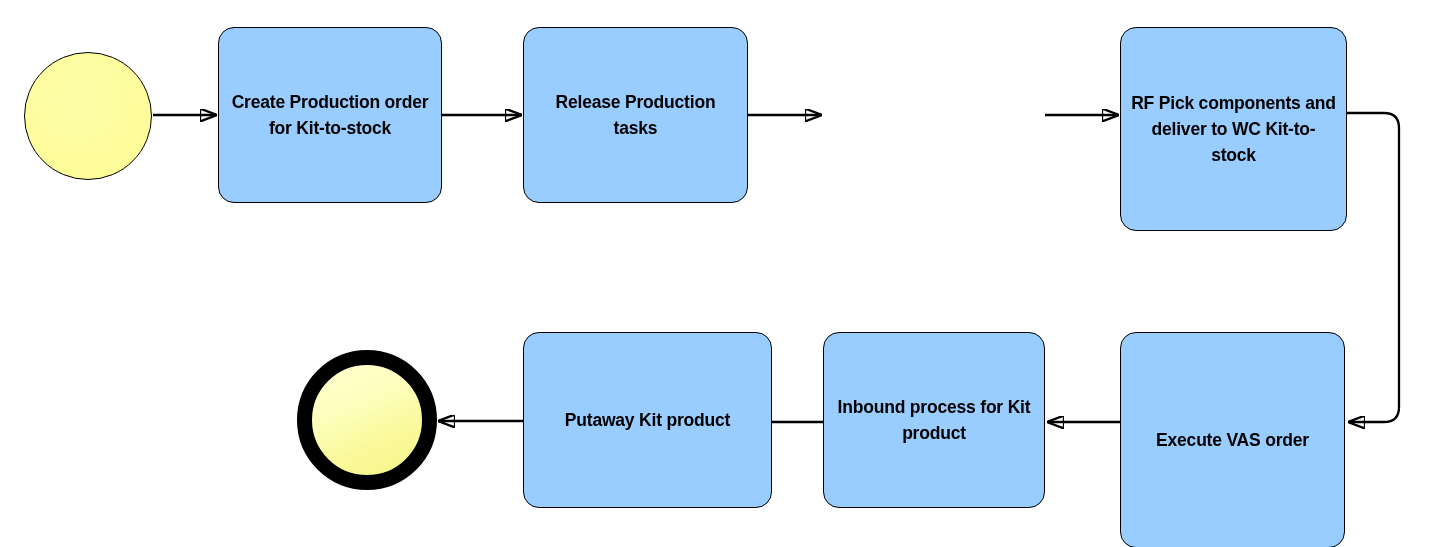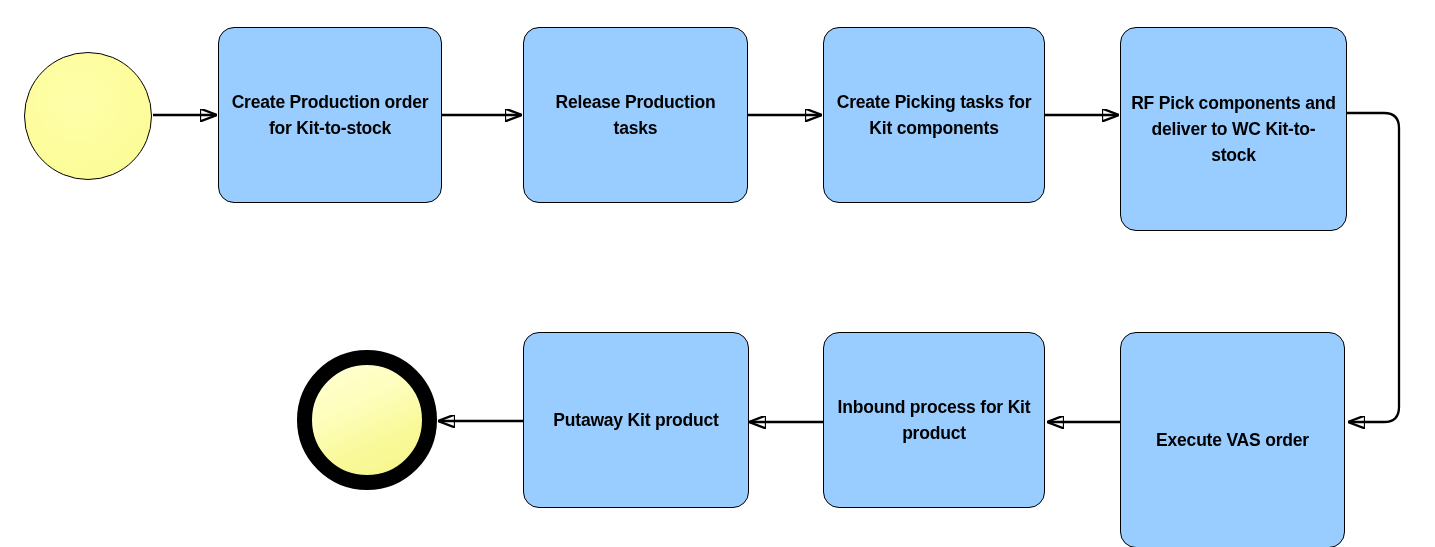--- a/index.html
+++ b/index.html
@@ -64,21 +64,21 @@
     border: 15px solid var(--line, #000000);
     background: linear-gradient(155deg, #ffffd2 0%, #fefebc 38%, #f9f999 68%, #f6f68c 100%);
   }
   
   .t0 { left: 218px; top: 27px;  width: 224px; height: 176px; }
   .t1 { left: 523px; top: 27px;  width: 225px; height: 176px; }
   .t2 { left: 823px; top: 27px;  width: 222px; height: 176px; }
   .t3 { left: 1120px; top: 27px; width: 227px; height: 204px; }
   .t4 { left: 1120px; top: 332px; width: 225px; height: 216px; align-items: center; }
   .t5 { left: 823px; top: 332px;  width: 222px; height: 176px; }
-  .t6 { left: 523px; top: 332px;  width: 226px; height: 176px; }
+  .t6 { left: 523px; top: 332px;  width: 249px; height: 176px; }
 </style>
 </head>
 <body>
 
 <div class="canvas">
 
   <svg class="connectors" viewBox="0 0 1435 547" xmlns="http://www.w3.org/2000/svg">
     <defs>
       <marker id="arrow" markerUnits="userSpaceOnUse" markerWidth="17" markerHeight="13" refX="16" refY="6.5" orient="auto">
         <path d="M0,0 L17,6.5 L0,13 Z" fill="#000000" stroke="none"></path>
@@ -100,24 +100,20 @@
   <div class="task t0">
     <span class="label">Create Production order
 for Kit-to-stock</span>
   </div>
 
   <div class="task t1">
     <span class="label">Release Production
 tasks</span>
   </div>
 
-  <div class="task t2">
-    <span class="label">Create Picking tasks for
-Kit components</span>
-  </div>
 
   <div class="task t3">
     <span class="label">RF Pick components and
 deliver to WC Kit-to-
 stock</span>
   </div>
 
   <div class="task t4">
     <span class="label">Execute VAS order</span>
   </div>

